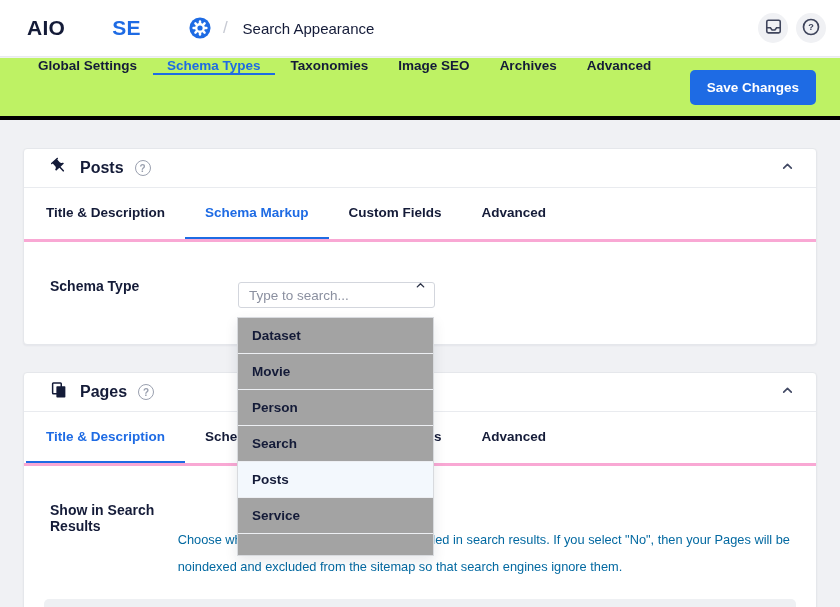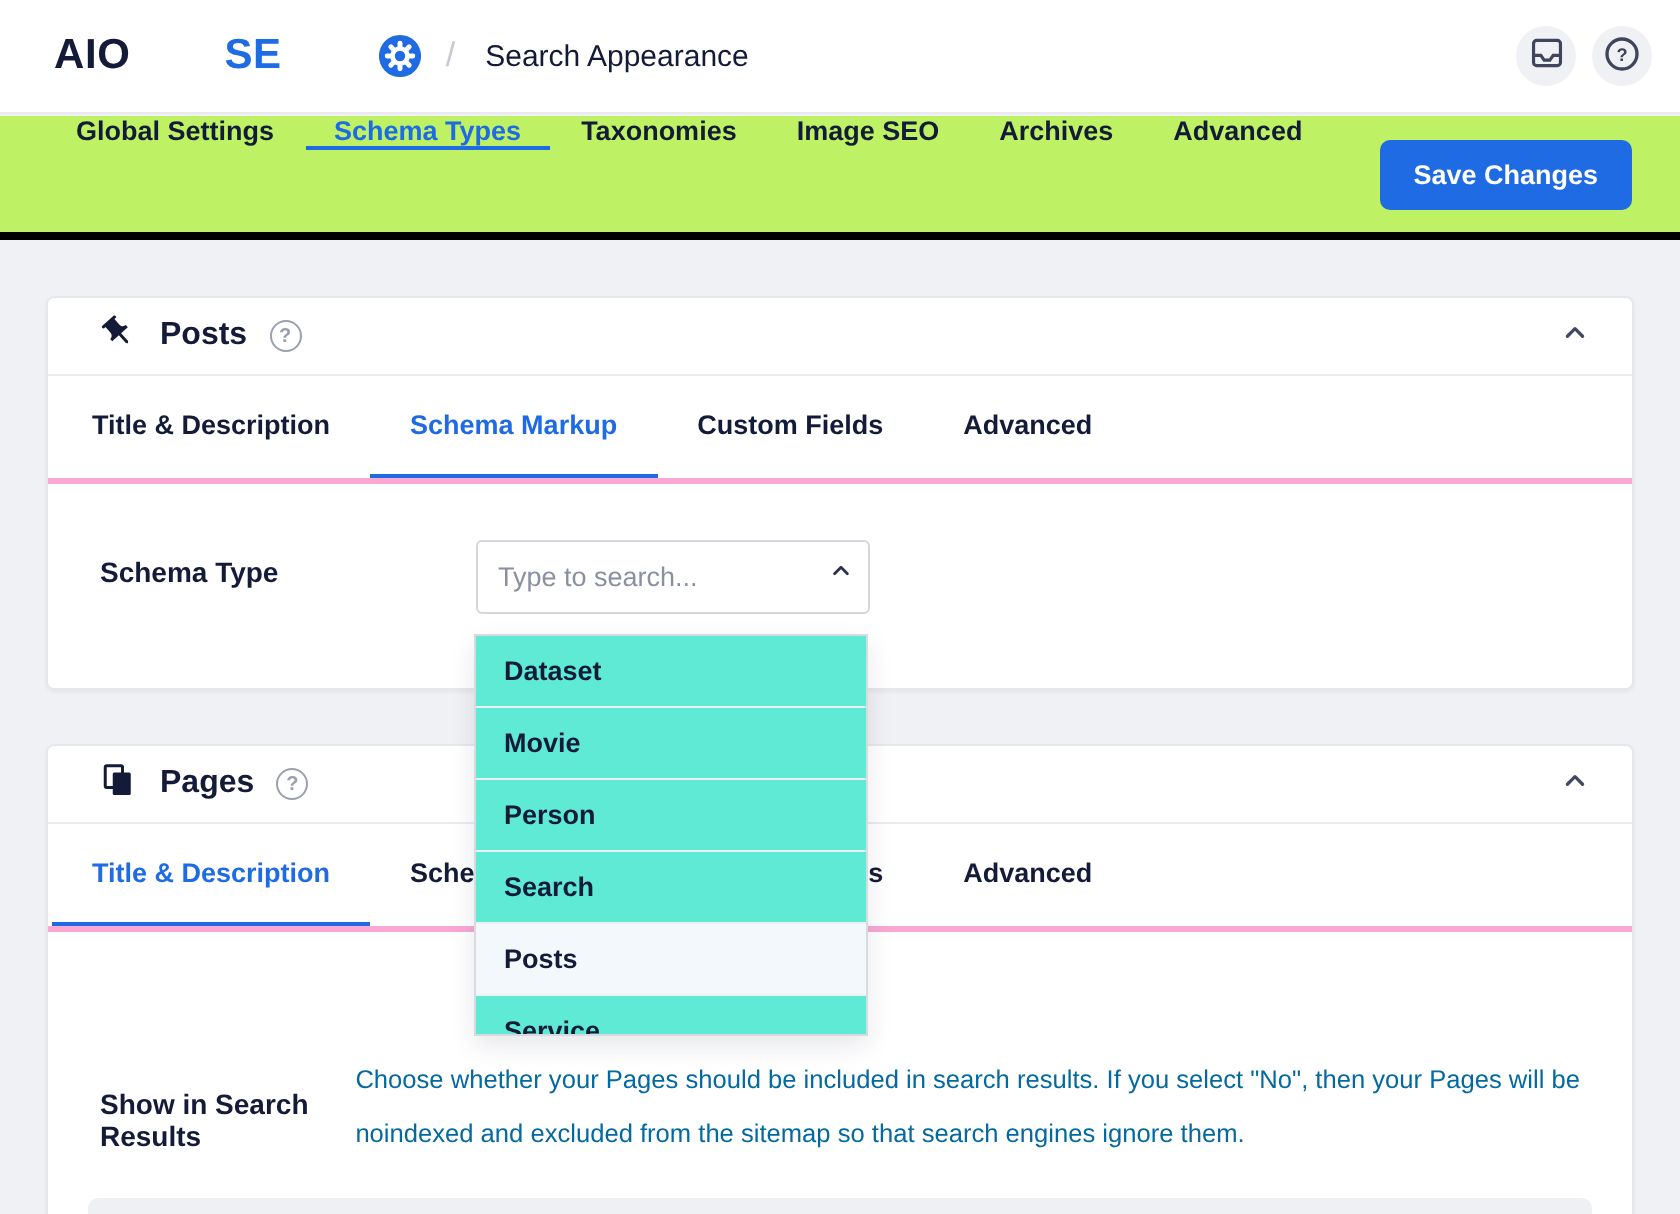--- a/index.html
+++ b/index.html
@@ -67,33 +67,33 @@
   .subtabs { height:54px; display:flex; padding-left:2px; border-bottom:3px solid #f9a8d4; }
   .subtab {
     display:flex; align-items:center; padding:0 20px; cursor:pointer;
     font-size:13.5px; font-weight:700; color:#141b38;
     border-bottom:2.5px solid transparent;
   }
   .subtab.active { color:#1e6be4; border-bottom-color:#1e6be4; }
   .form-row { display:flex; padding:28px 26px 0; }
   #pages-card .form-row { padding-top:36px; }
   .form-label { width:188px; font-size:14px; font-weight:700; padding-top:8px; }
-  #pages-card .form-label { padding-top:0;margin-top:42px; }
+  #pages-card .form-label { padding-top:0; }
   
   .combo { position:relative; width:197px; }
   .combo-input {
-    width:197px; height:37px; border:1px solid #d3d6dd; border-radius:3px;
+    width:197px; height:26px; border:1px solid #d3d6dd; border-radius:3px;
     background:#fff; padding:0 26px 0 10px;
-    font-family:"Liberation Sans", sans-serif; font-size:13.5px; color:#141b38;
+    font-family:"Liberation Sans", sans-serif; font-size:13.5px; color:#141b38;margin-top:12px;
   }
   .combo-input::placeholder { color:#8b90a0; opacity:1; }
   .combo-chevron { position:absolute; right:9px; top:10px; pointer-events:none; display:flex; }
   .dropdown {
-    position:absolute; left:237px; top:317px; width:197px; height:201px;
-    background:#5eead4; border:1px solid #d8dade; overflow:hidden; z-index:40;
+    position:absolute; left:237px; top:317px; width:197px; height:239px;
+    background:#a3a3a3; border:1px solid #d8dade; overflow:hidden; z-index:40;
     box-shadow:0 5px 12px rgba(20,27,56,.10);
   }
   .opt {
     height:36px; display:flex; align-items:center; padding:0 14px; cursor:pointer;
     font-size:13.5px; font-weight:700; color:#141b38;
     border-bottom:1px solid #edeff3;
   }
   .opt.highlighted { background:#f3f8fd; }
   
   .desc { font-size:12.8px; line-height:27px; color:#0369a1; margin-top:24px; white-space:nowrap; }

